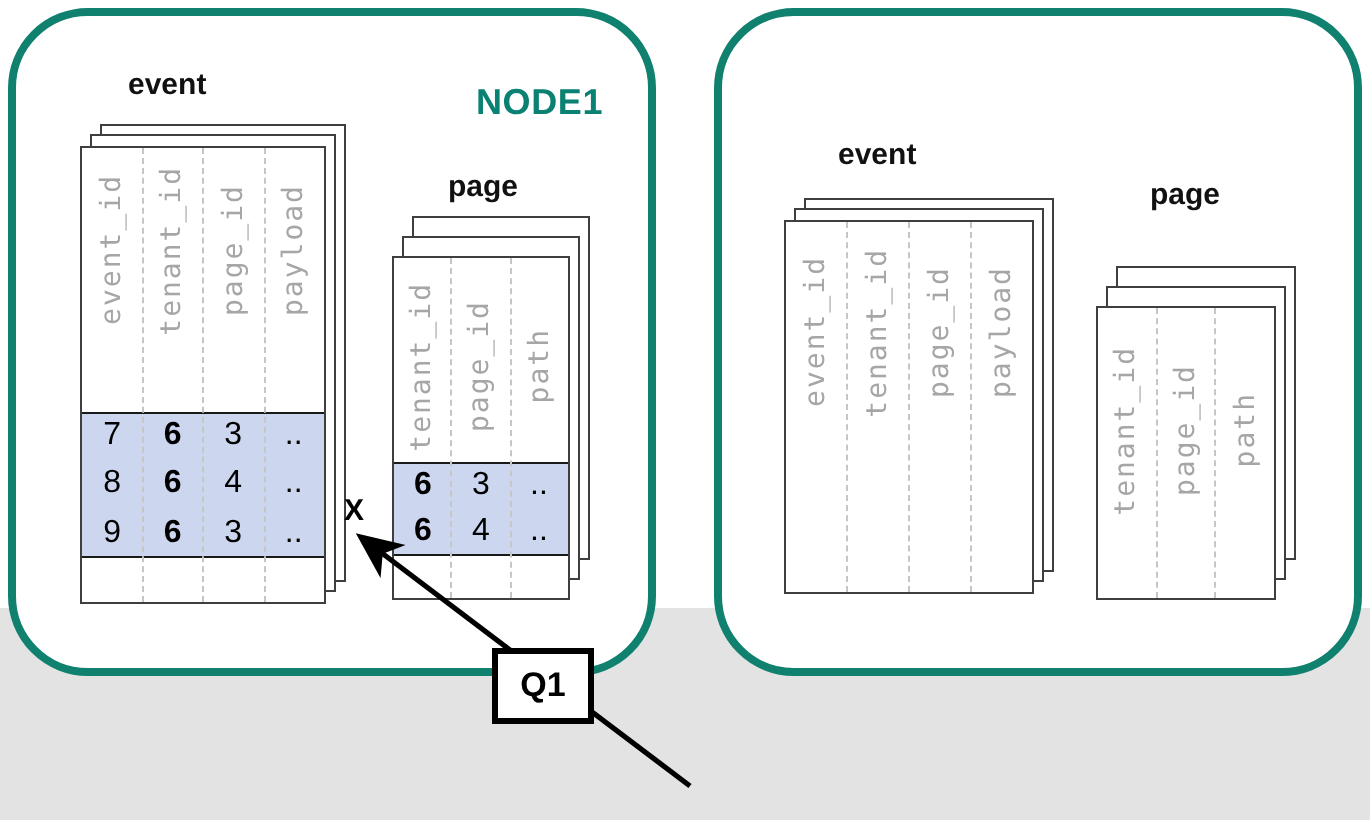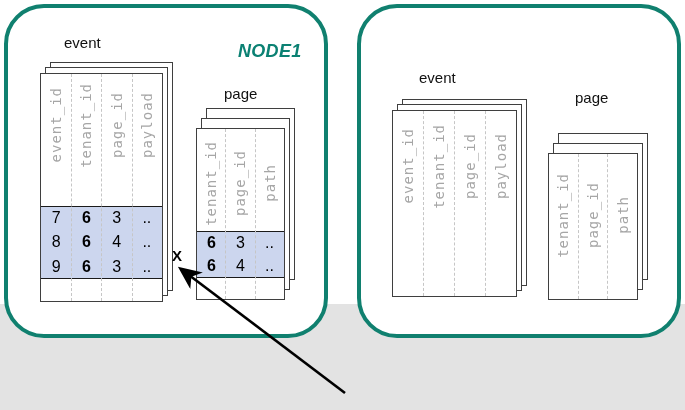--- a/index.html
+++ b/index.html
@@ -10,23 +10,23 @@
 
   .gray-band { position:absolute; left:0; top:304px; width:685px; height:106px;
                background:var(--background-band,#e3e3e3); z-index:0; }
 
   .node { position:absolute; top:4px; width:324px; height:334px; background:#fff;
           border:4px solid var(--node-border,#10806f); border-radius:40px; z-index:1; }
   .node1 { left:4px; } .node2 { left:357px; }
 
   .node-label { position:absolute; font-size:18px; font-weight:bold; letter-spacing:.3px;
                 color:var(--node-label,#0b8173); z-index:2; }
-  .nl1 { left:238px; top:41px;font-style:italic; } .nl2 { left:563px; top:39px; }
-
-  .tbl-label { position:absolute; font-size:15px; font-weight:normal; color:#111; z-index:2; }
+  .nl1 { left:238px; top:41px; } .nl2 { left:563px; top:39px; }
+
+  .tbl-label { position:absolute; font-size:15px; font-weight:bold; color:#111; z-index:2; }
   .lbl-e1 { left:64px;  top:34px; }
   .lbl-p1 { left:224px; top:85px; }
   .lbl-e2 { left:419px; top:69px; }
   .lbl-p2 { left:575px; top:89px; }
 
   .tstack { position:absolute; z-index:2; }
   .t1e { left:40px;  top:73px;  width:123px; height:229px; --hz:102px; --bandTop:132px; --bandH:73px; }
   .t1p { left:196px; top:128px; width:89px;  height:172px; --hz:108px; --bandTop:102px; --bandH:47px; }
   .t2e { left:392px; top:110px; width:125px; height:187px; --hz:110px; }
   .t2p { left:548px; top:153px; width:90px;  height:147px; --hz:122px; }
@@ -228,14 +228,15 @@
 
   <svg class="arrow" viewBox="0 0 685 410">
     <defs>
       <marker id="ah" markerWidth="10" markerHeight="10" refX="7.5" refY="4" orient="auto">
         <path d="M0,0 L9,4 L0,8 L2.5,4 Z" fill="#000"></path>
       </marker>
     </defs>
     <line x1="345" y1="393" x2="181" y2="269" stroke="#000" stroke-width="2.6" marker-end="url(#ah)"></line>
   </svg>
 
+  <div class="q1-box">Q1</div>
 
 </div>
 
 </body></html>

